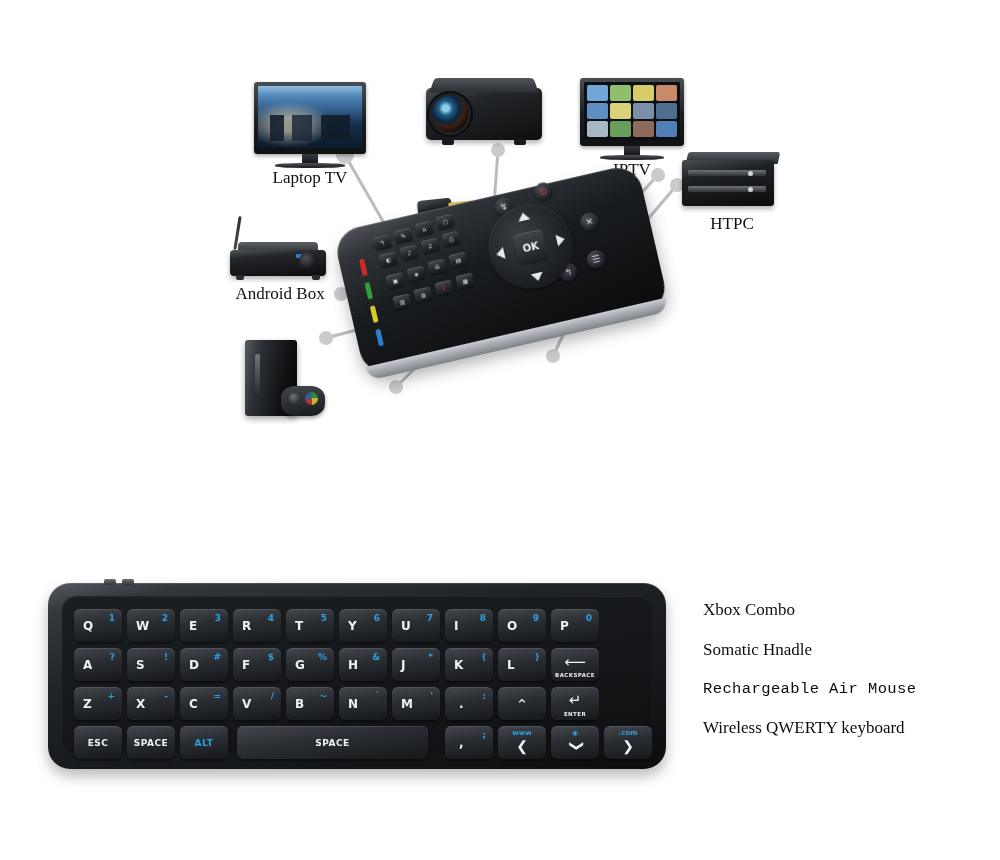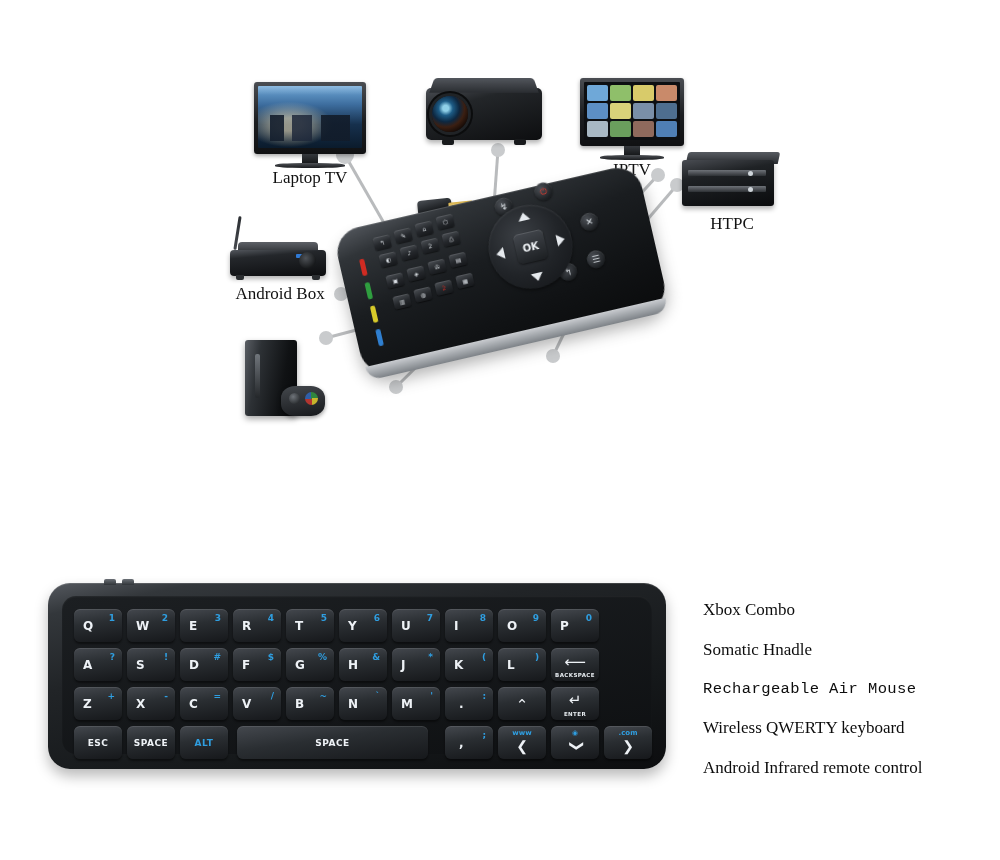--- a/index.html
+++ b/index.html
@@ -716,14 +716,13 @@
     </div>
 
   </div>
 </div>
 
 <div id="features">
   <div class="feature-line">Xbox Combo</div>
   <div class="feature-line">Somatic Hnadle</div>
   <div class="feature-line mono">Rechargeable Air Mouse</div>
   <div class="feature-line">Wireless QWERTY keyboard</div>
-  <div class="feature-line">Android Infrared remote control</div>
 </div>
 
 </body></html>

